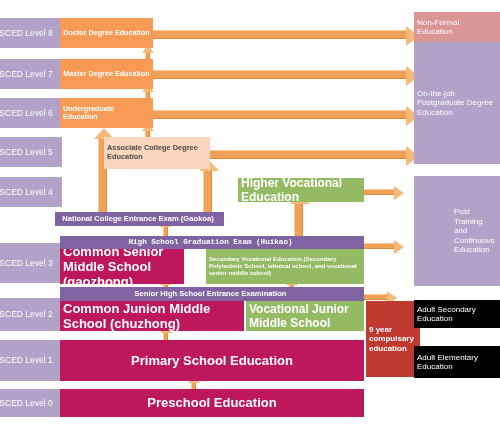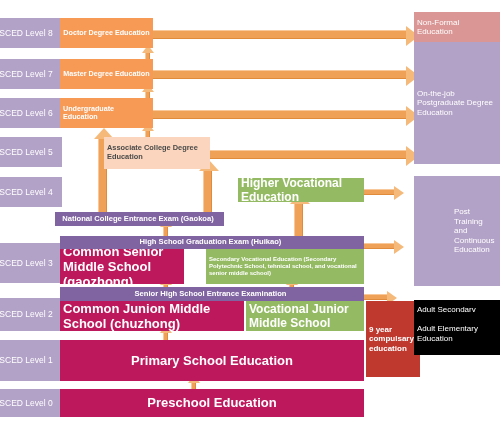--- a/index.html
+++ b/index.html
@@ -128,34 +128,34 @@
   <div class="box orange" style="left:60px;top:18px;width:93px;height:30px;">Doctor Degree Education</div>
   <div class="box orange" style="left:60px;top:59px;width:93px;height:30px;">Master Degree Education</div>
   <div class="box orange" style="left:60px;top:98px;width:93px;height:30px;">Undergraduate Education</div>
 
   <div class="box peach" style="left:104px;top:137px;width:106px;height:32px;">Associate College Degree Education</div>
 
   <div class="box green" style="left:238px;top:178px;width:126px;height:24px;">Higher Vocational Education</div>
 
   <div class="box exam center" style="left:55px;top:212px;width:169px;height:14px;">National College Entrance Exam (Gaokoa)</div>
 
-  <div class="box exam center" style="left:60px;top:236px;width:304px;height:13px;">High School Graduation Exam (Huikao)</div>
+  <div class="box exam center" style="left:60px;top:236px;width:304px;height:13px;font-family:Liberation Mono, monospace;">High School Graduation Exam (Huikao)</div>
 
   <div class="box teal" style="left:60px;top:249px;width:124px;height:35px;">Common Senior Middle School (gaozhong)</div>
   <div class="box green" style="left:206px;top:249px;width:158px;height:35px;font-size:6px;">Secondary Vocational Education (Secondary Polytechnic School, tehnical school, and vocational senior middle school)</div>
 
   <div class="box exam center" style="left:60px;top:287px;width:304px;height:14px;">Senior High School Entrance Examination</div>
 
   <div class="box teal" style="left:60px;top:301px;width:184px;height:30px;">Common Junion Middle School (chuzhong)</div>
   <div class="box green" style="left:246px;top:301px;width:118px;height:30px;">Vocational Junior Middle School</div>
 
   <div class="box teal" style="left:60px;top:340px;width:304px;height:41px;">Primary School Education</div>
   <div class="box teal" style="left:60px;top:389px;width:304px;height:28px;">Preschool Education</div>
 
   <div class="box red" style="left:366px;top:301px;width:54px;height:76px;">9 year compulsary education</div>
 
   <div class="box rose" style="left:414px;top:12px;width:86px;height:30px;">Non-Formal Education</div>
   <div class="box rightpanel" style="left:414px;top:42px;width:86px;height:122px;">On-the-job Postgraduate Degree Education</div>
   <div class="box rightpanel" style="left:414px;top:176px;width:86px;height:110px;padding-left:40px;">Post Training and Continuous Education</div>
   <div class="box lilacband" style="left:414px;top:300px;width:86px;height:28px;">Adult Secondary Education</div>
-  <div class="box lilacband" style="left:414px;top:312px;width:86px;height:43px;">Adult Elementary Education</div>
+  <div class="box lilacband" style="left:414px;top:346px;width:86px;height:32px;">Adult Elementary Education</div>
 
 </div>
 
 </body></html>

